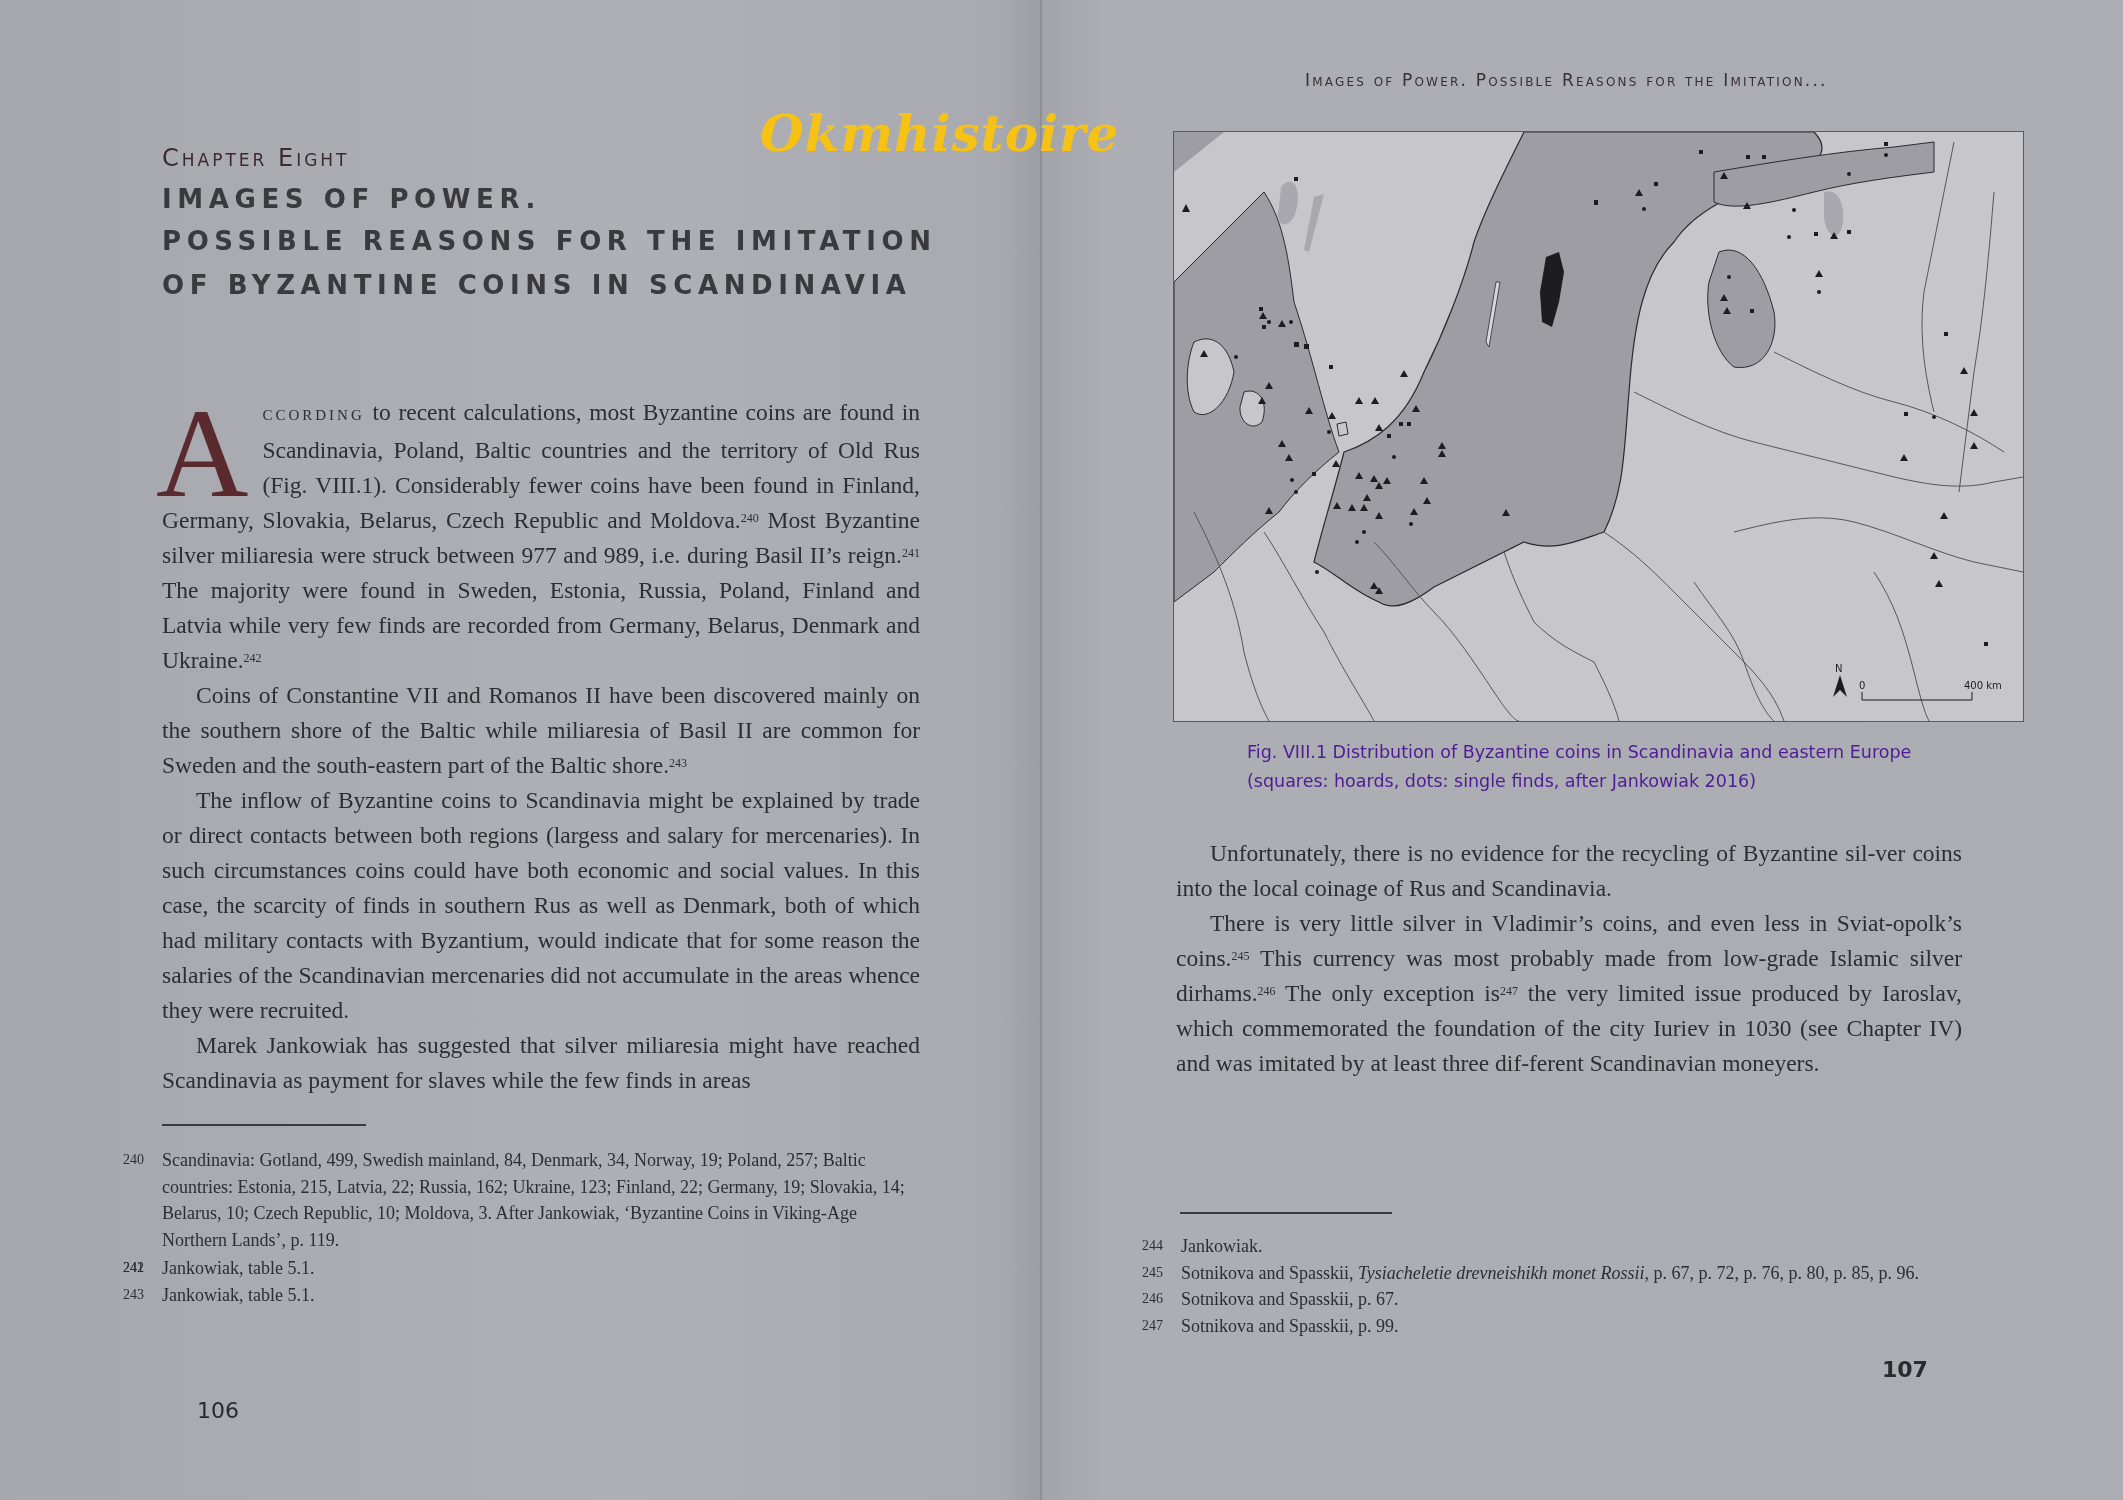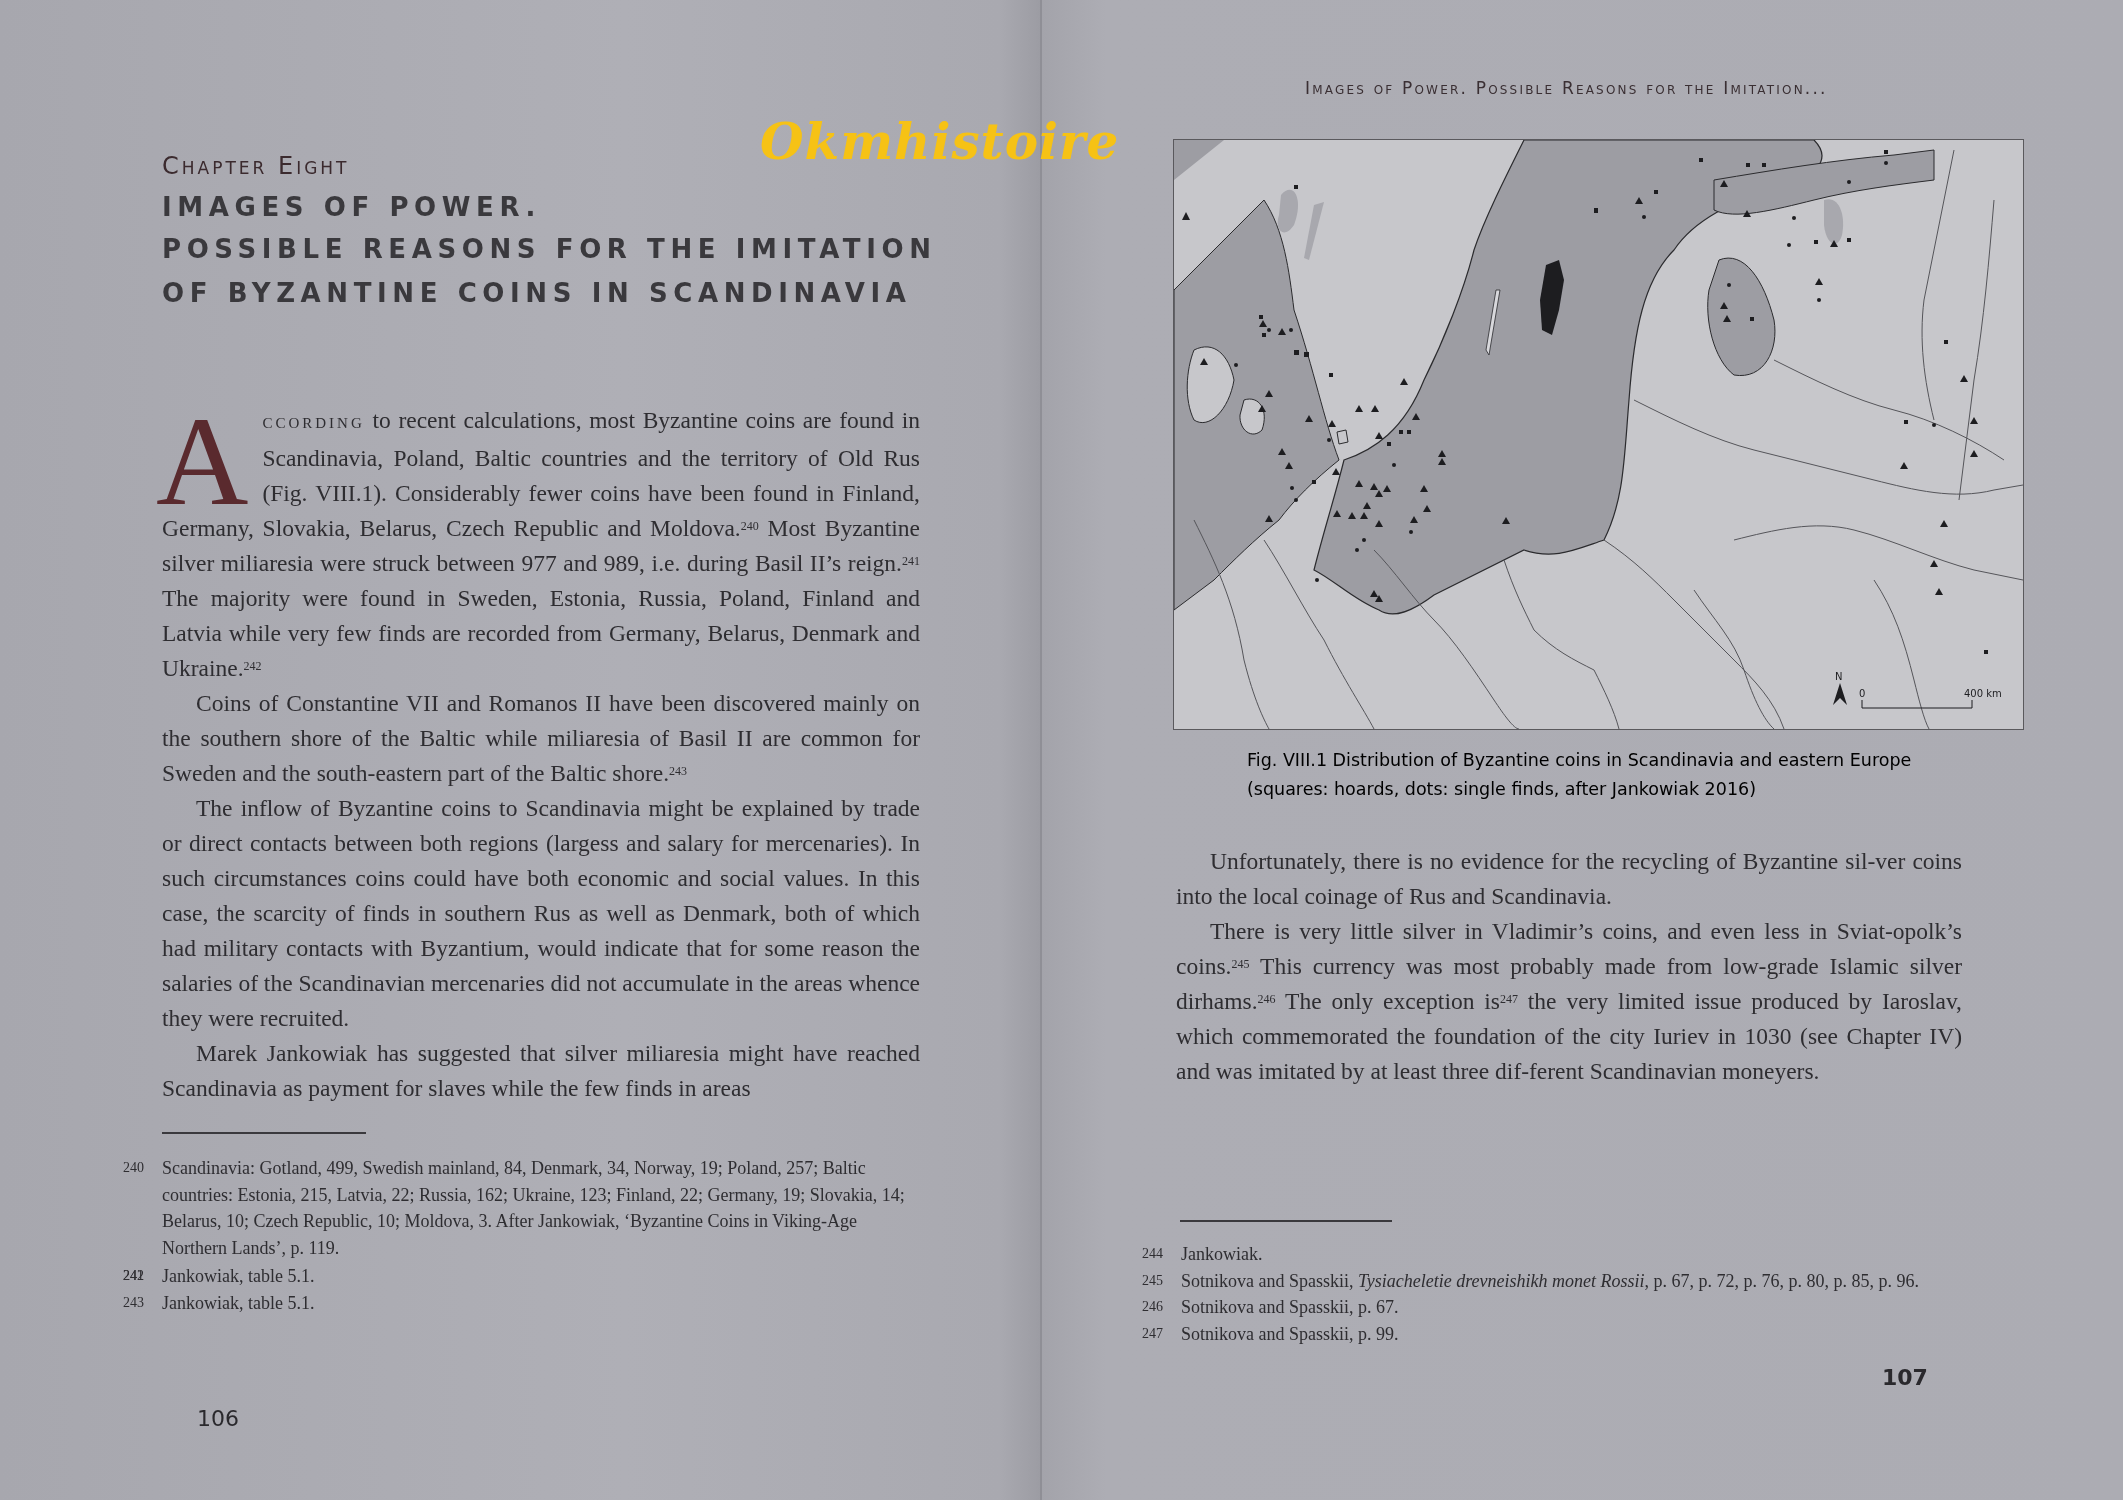--- a/index.html
+++ b/index.html
@@ -3,21 +3,21 @@
 <meta charset="utf-8">
 <style>
   html, body { margin:0; padding:0; }
   body { width:2123px; height:1500px; position:relative; overflow:hidden;
          background:#a9a9b0; font-family:"Liberation Serif", serif; color:#2b2a2e; }
   .page-left { position:absolute; left:0; top:0; width:1041px; height:1500px;
                background:linear-gradient(90deg,#a7a7ae 0%,#afafb6 60%,#a9a9b0 96%,#9c9ca3 100%); }
   .page-right { position:absolute; left:1041px; top:0; width:1082px; height:1500px;
                background:linear-gradient(90deg,#a3a3aa 0%,#adadb4 6%,#acacb3 100%); }
   .gutter { position:absolute; left:1040px; top:0; width:2px; height:1500px; background:#8f8f96; }
-  .abs { position:absolute;margin-top:8px; }
+  .abs { position:absolute; }
   .chapter-label { left:162px; top:144px; font-family:"DejaVu Sans", sans-serif; font-size:24px;
                    letter-spacing:3px; font-variant:small-caps; color:#3b2a2e; }
   .title-line { left:162px; font-family:"DejaVu Sans", sans-serif; font-size:26px; font-weight:bold;
                 letter-spacing:5.6px; color:#3a393d; }
   .watermark { left:760px; top:104px; font-family:"DejaVu Serif", serif; font-weight:bold;
                font-size:50px; color:#f6c215; font-style:italic; letter-spacing:1px;text-align:right; }
   .body-text { font-size:23.5px; line-height:35px; text-align:justify; color:#2e2d31; }
   .body-text p { margin:0; text-indent:34px; }
   .body-text p.first { text-indent:0; }
   .left-body { left:162px; top:395px; width:758px; }
@@ -27,21 +27,21 @@
   .smallcaps { font-variant:small-caps; letter-spacing:3px; font-size:15px; }
   sup { font-size:12px; vertical-align:top; position:relative; top:-2px; }
   .fn-rule { height:1.5px; background:#3a393d; }
   .footnotes { font-size:18px; line-height:26.5px; color:#2e2d31; }
   .fn { position:relative; padding-left:39px; }
   .fn-num { position:absolute; left:0; top:0; font-size:14px; }
   .page-num { font-family:"DejaVu Sans", sans-serif; font-size:22px; color:#2a292d; }
   .running-head { left:1305px; top:70px; font-family:"DejaVu Sans", sans-serif; font-size:17px;
                   font-variant:small-caps; letter-spacing:2.2px; color:#3a2f33; }
   .map { left:1173px; top:131px; width:849px; height:589px; border:1.5px solid #5a595d; background:#c7c7cb; overflow:hidden; }
-  .caption { left:1247px; top:738px; font-family:"DejaVu Sans", sans-serif; font-size:17.5px; line-height:29px; color:#000000; }
+  .caption { left:1247px; top:738px; font-family:"DejaVu Sans", sans-serif; font-size:17.5px; line-height:29px; color:#4c1d95; }
 </style>
 </head>
 <body>
 
 <div class="page-left"></div>
 <div class="page-right"></div>
 <div class="gutter"></div>
 
 <div class="abs chapter-label">Chapter Eight</div>
 <div class="abs title-line" style="top:184px">IMAGES OF POWER.</div>

